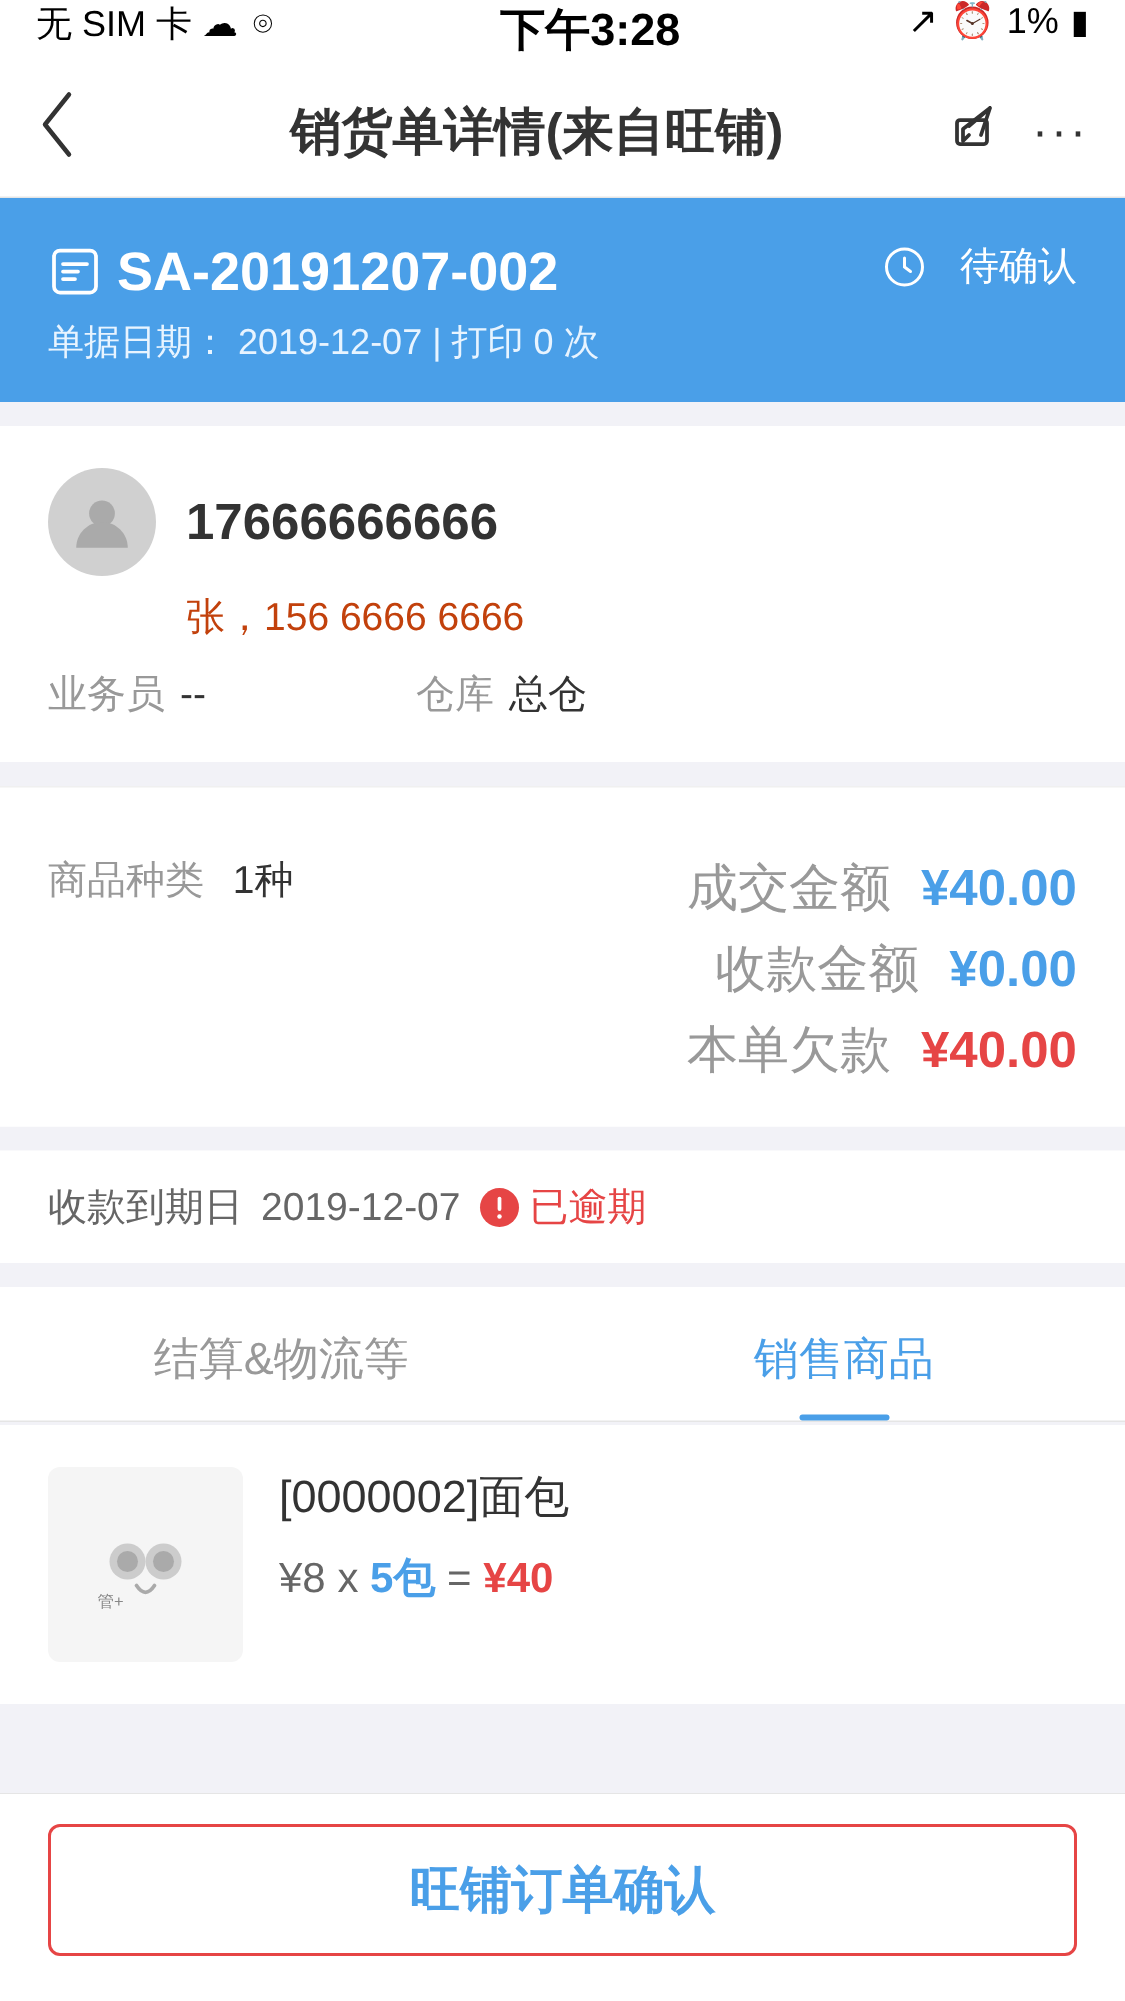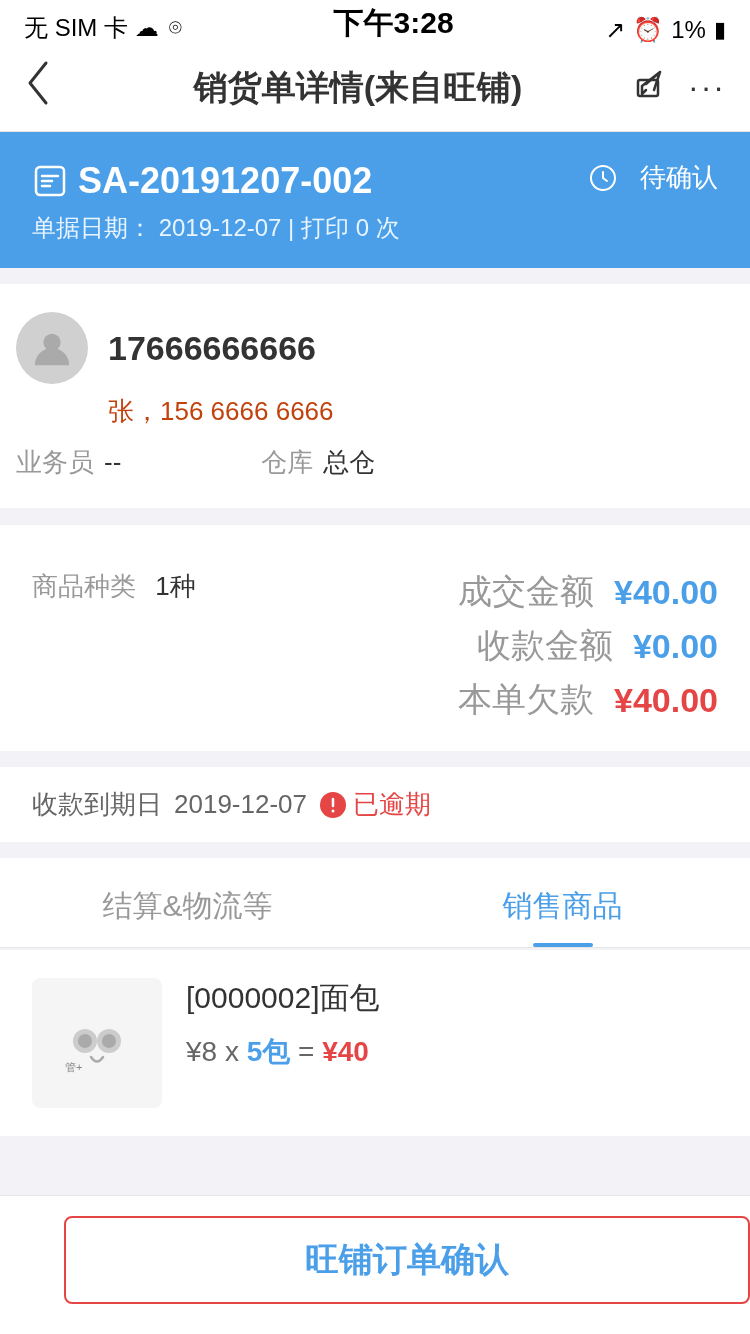--- a/index.html
+++ b/index.html
@@ -11,21 +11,21 @@
       min-height: 1334px;
       overflow-x: hidden;
       font-size: 28px;
     }
 
     
     .status-bar {
       background: #fff;
       height: 44px;
       display: flex;
-      align-items: flex-end;
+      align-items: flex-start;
       justify-content: space-between;
       padding: 0 24px;
       font-size: 26px;
       font-weight: 500;
     }
     .status-left { display: flex; align-items: center; gap: 10px; }
     .status-center { font-size: 30px; font-weight: 600; }
     .status-right { display: flex; align-items: center; gap: 8px; font-size: 24px; }
 
     
@@ -81,21 +81,21 @@
       display: flex;
       align-items: center;
       gap: 23px;
       color: #fff;
       font-size: 26px;
     }
 
     
     .customer-section {
       background: #fff;
-      padding: 28px 16px;
+      padding: 28px 32px;
       margin-top: 16px;
     }
     .customer-top {
       display: flex;
       align-items: center;
       gap: 20px;
       margin-bottom: 10px;
     }
     .avatar {
       width: 72px;
@@ -258,21 +258,20 @@
       border: 2.5px solid #e64545;
       border-radius: 8px;
       background: #fff;
       color: #4a9fe8;
       font-size: 34px;
       font-weight: 600;
       cursor: pointer;
       display: flex;
       align-items: center;
       justify-content: center;
-      margin-left: 32px;
     }
   </style>
 </head>
 <body>
 
 <div class="status-bar">
   <div class="status-left">
     <span style="font-size:24px;">无 SIM 卡  ☁</span>
     <span style="font-size:22px;">⌾</span>
   </div>

